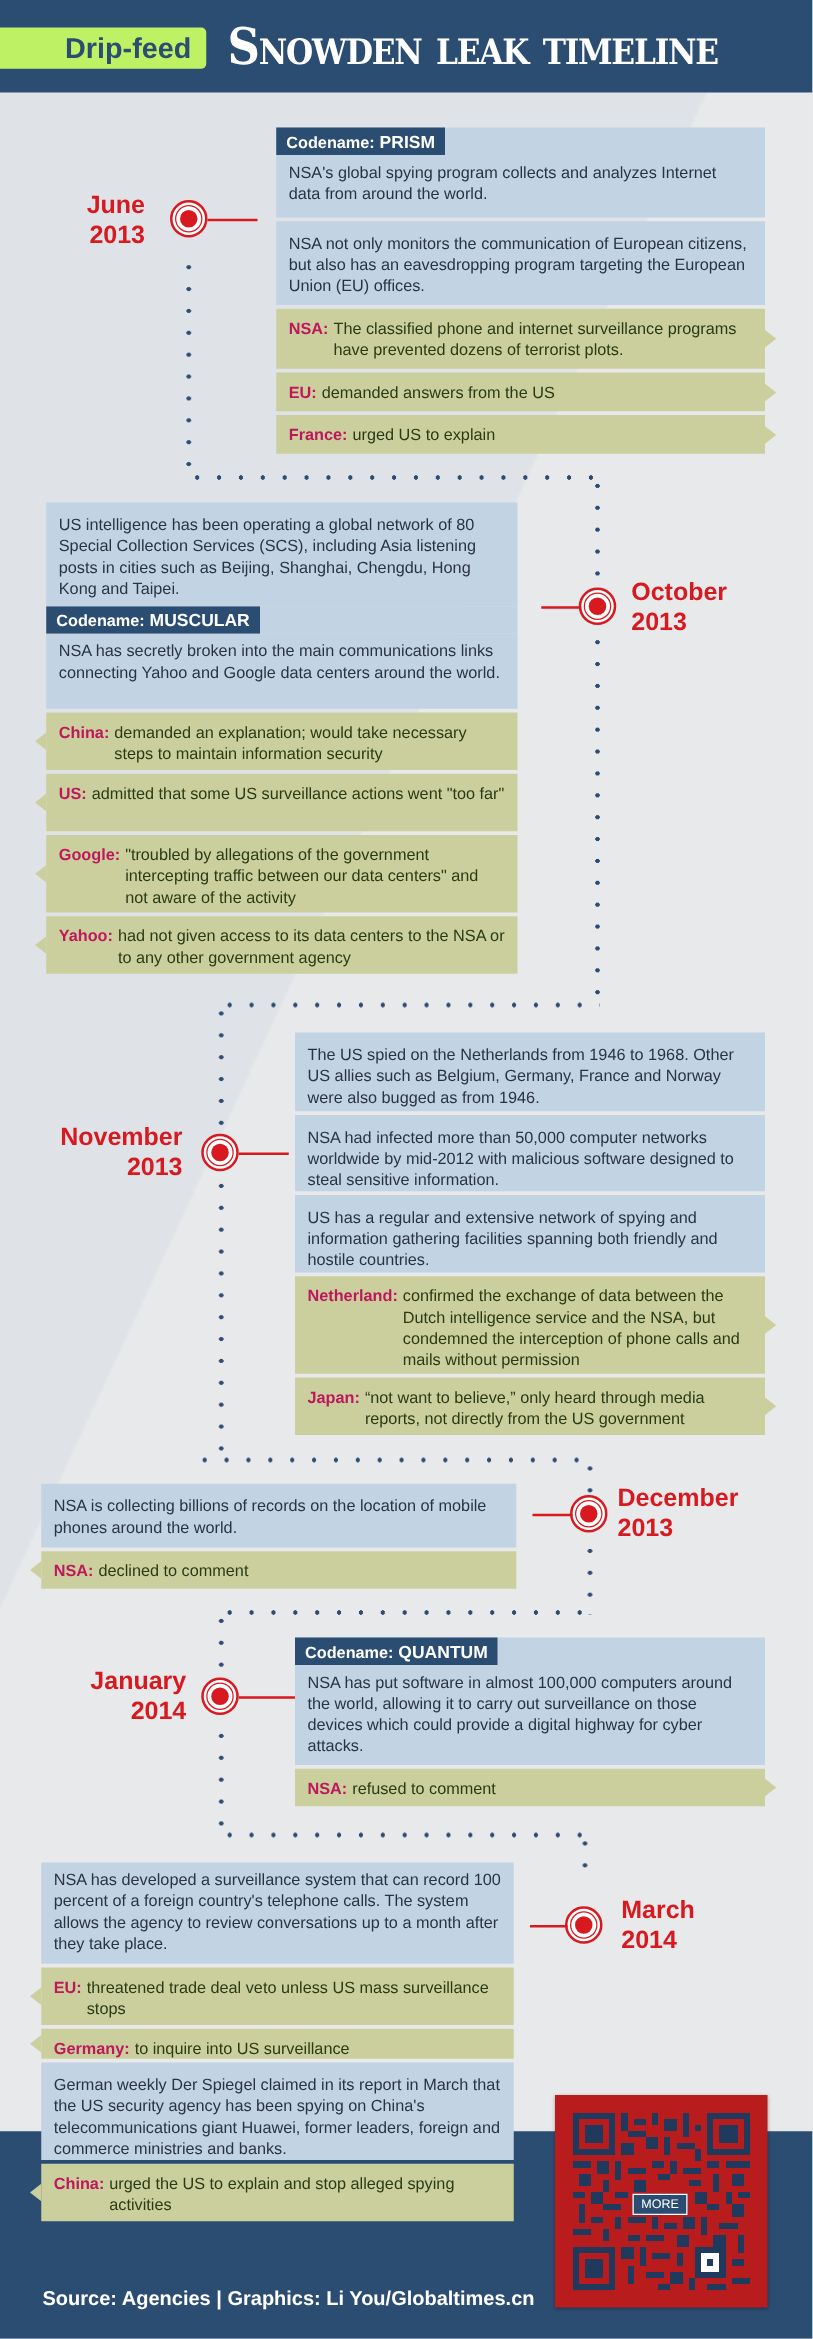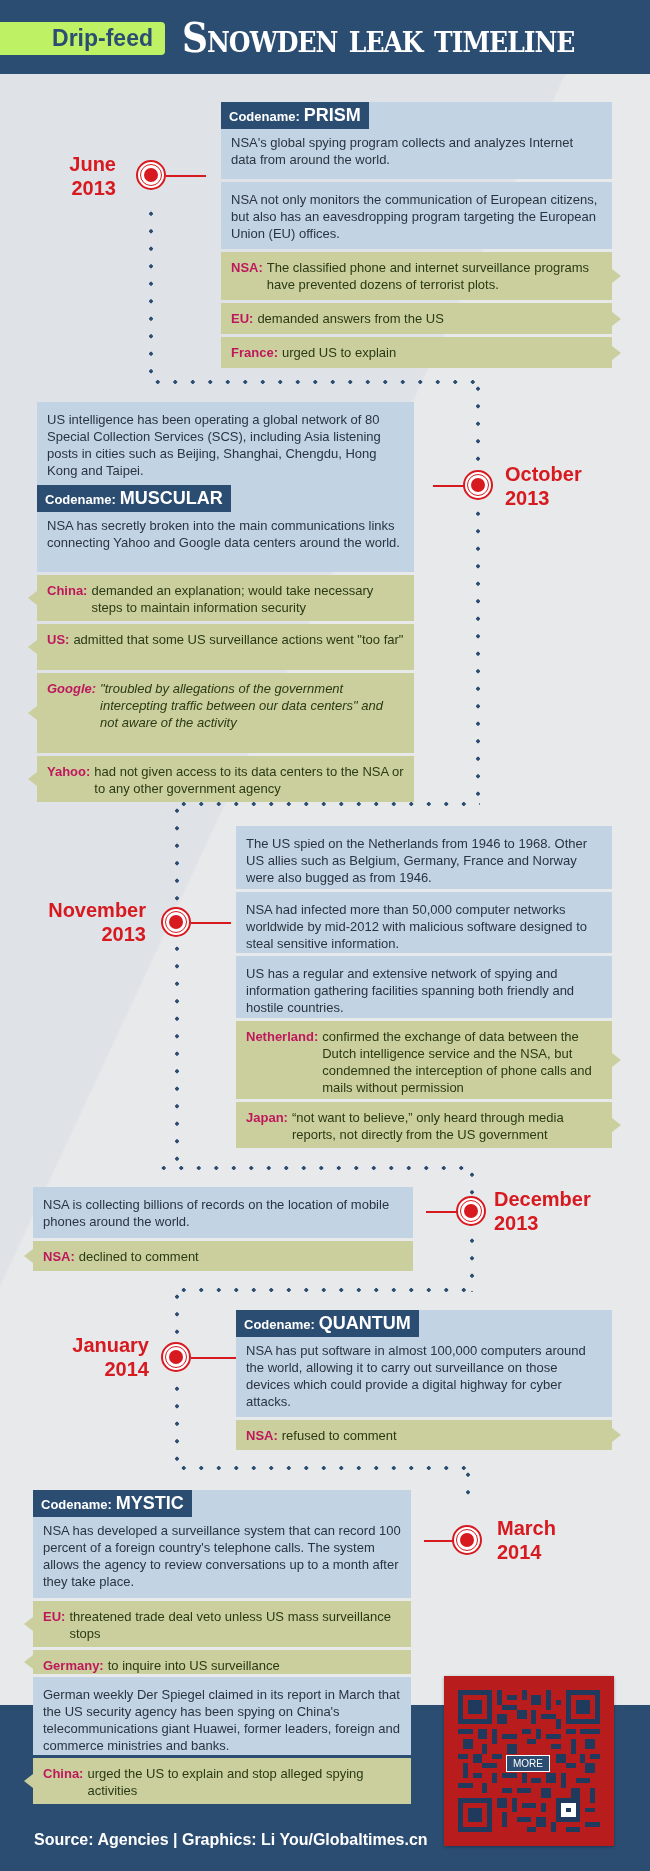--- a/index.html
+++ b/index.html
@@ -54,21 +54,21 @@
   .green .who { font-weight: bold; color: #be185d; white-space: nowrap; margin-right: 4px; }
   .green .what { flex: 1; }
   .green.arrow-r::after { content: ""; position: absolute; right: -9px; top: 50%; margin-top: -7px;
     border-left: 9px solid #cbcf9d; border-top: 7px solid transparent; border-bottom: 7px solid transparent; }
   .green.arrow-l::before { content: ""; position: absolute; left: -9px; top: 50%; margin-top: -7px;
     border-right: 9px solid #cbcf9d; border-top: 7px solid transparent; border-bottom: 7px solid transparent; }
   .codename-row { background: #c2d3e4; margin-bottom: 0; padding: 0; }
   .codename { display: inline-block; background: #2c4d72; color: #fff; font-weight: bold;
     font-size: 14px; padding: 3px 8px 3px 8px; }
   .codename .cn-label { font-size: 13px; }
-  .codename .cn-value { font-size: 18px; }
+  .codename .cn-value { font-size: 14px; }
   .blue.after-cn { padding-top: 5px; }
 
   
   .qr { position: absolute; left: 444px; top: 1676px; width: 170px; height: 170px; background: #b91c1c;
     box-shadow: 0 1px 3px rgba(0,0,0,0.3); }
   .qr svg { position: absolute; left: 14px; top: 14px; }
   .qr-more { position: absolute; left: 62px; top: 79px; width: 44px; height: 17px; background: #2c4d72;
     border: 1px solid #fff; color: #fff; font-size: 10px; line-height: 15px; text-align: center; }
 </style>
 </head>
@@ -152,21 +152,21 @@
   </div>
   <div class="blue after-cn" style="height:60px;">NSA has secretly broken into the main communications links connecting Yahoo and Google data centers around the world.</div>
   <div class="green arrow-l" style="height:46px;">
     <span class="who">China:</span>
     <span class="what">demanded an explanation; would take necessary steps to maintain information security</span>
   </div>
   <div class="green arrow-l" style="height:46px;">
     <span class="who">US:</span>
     <span class="what">admitted that some US surveillance actions went "too far"</span>
   </div>
-  <div class="green arrow-l" style="height:80px;font-style:italic;">
+  <div class="green arrow-l" style="height:62px;">
     <span class="who">Google:</span>
     <span class="what">"troubled by allegations of the government intercepting traffic between our data centers" and not aware of the activity</span>
   </div>
   <div class="green arrow-l" style="height:46px;">
     <span class="who">Yahoo:</span>
     <span class="what">had not given access to its data centers to the NSA or to any other government agency</span>
   </div>
 </div>
 
 <div class="date right" style="left:30px;top:898px;width:116px;">
@@ -227,26 +227,20 @@
 </div>
 
 <div class="date" style="left:497px;top:1516px;">
   <div>March</div>
   <div>2014</div>
 </div>
 <div class="marker" style="left:452px;top:1525px;"></div>
 <div class="connector" style="left:424px;top:1540px;width:30px;"></div>
 
 <div class="card" style="left:33px;top:1490px;width:378px;">
-  <div class="codename-row">
-    <span class="codename">
-      <span class="cn-label">Codename:</span>
-      <span class="cn-value">MYSTIC</span>
-    </span>
-  </div>
   <div class="blue after-cn" style="height:81px;">NSA has developed a surveillance system that can record 100 percent of a foreign country's telephone calls. The system allows the agency to review conversations up to a month after they take place.</div>
   <div class="green arrow-l" style="height:46px;">
     <span class="who">EU:</span>
     <span class="what">threatened trade deal veto unless US mass surveillance stops</span>
   </div>
   <div class="green arrow-l" style="height:24px;">
     <span class="who">Germany:</span>
     <span class="what">to inquire into US surveillance</span>
   </div>
   <div class="blue" style="height:78px;">German weekly Der Spiegel claimed in its report in March that the US security agency has been spying on China's telecommunications giant Huawei, former leaders, foreign and commerce ministries and banks.</div>

